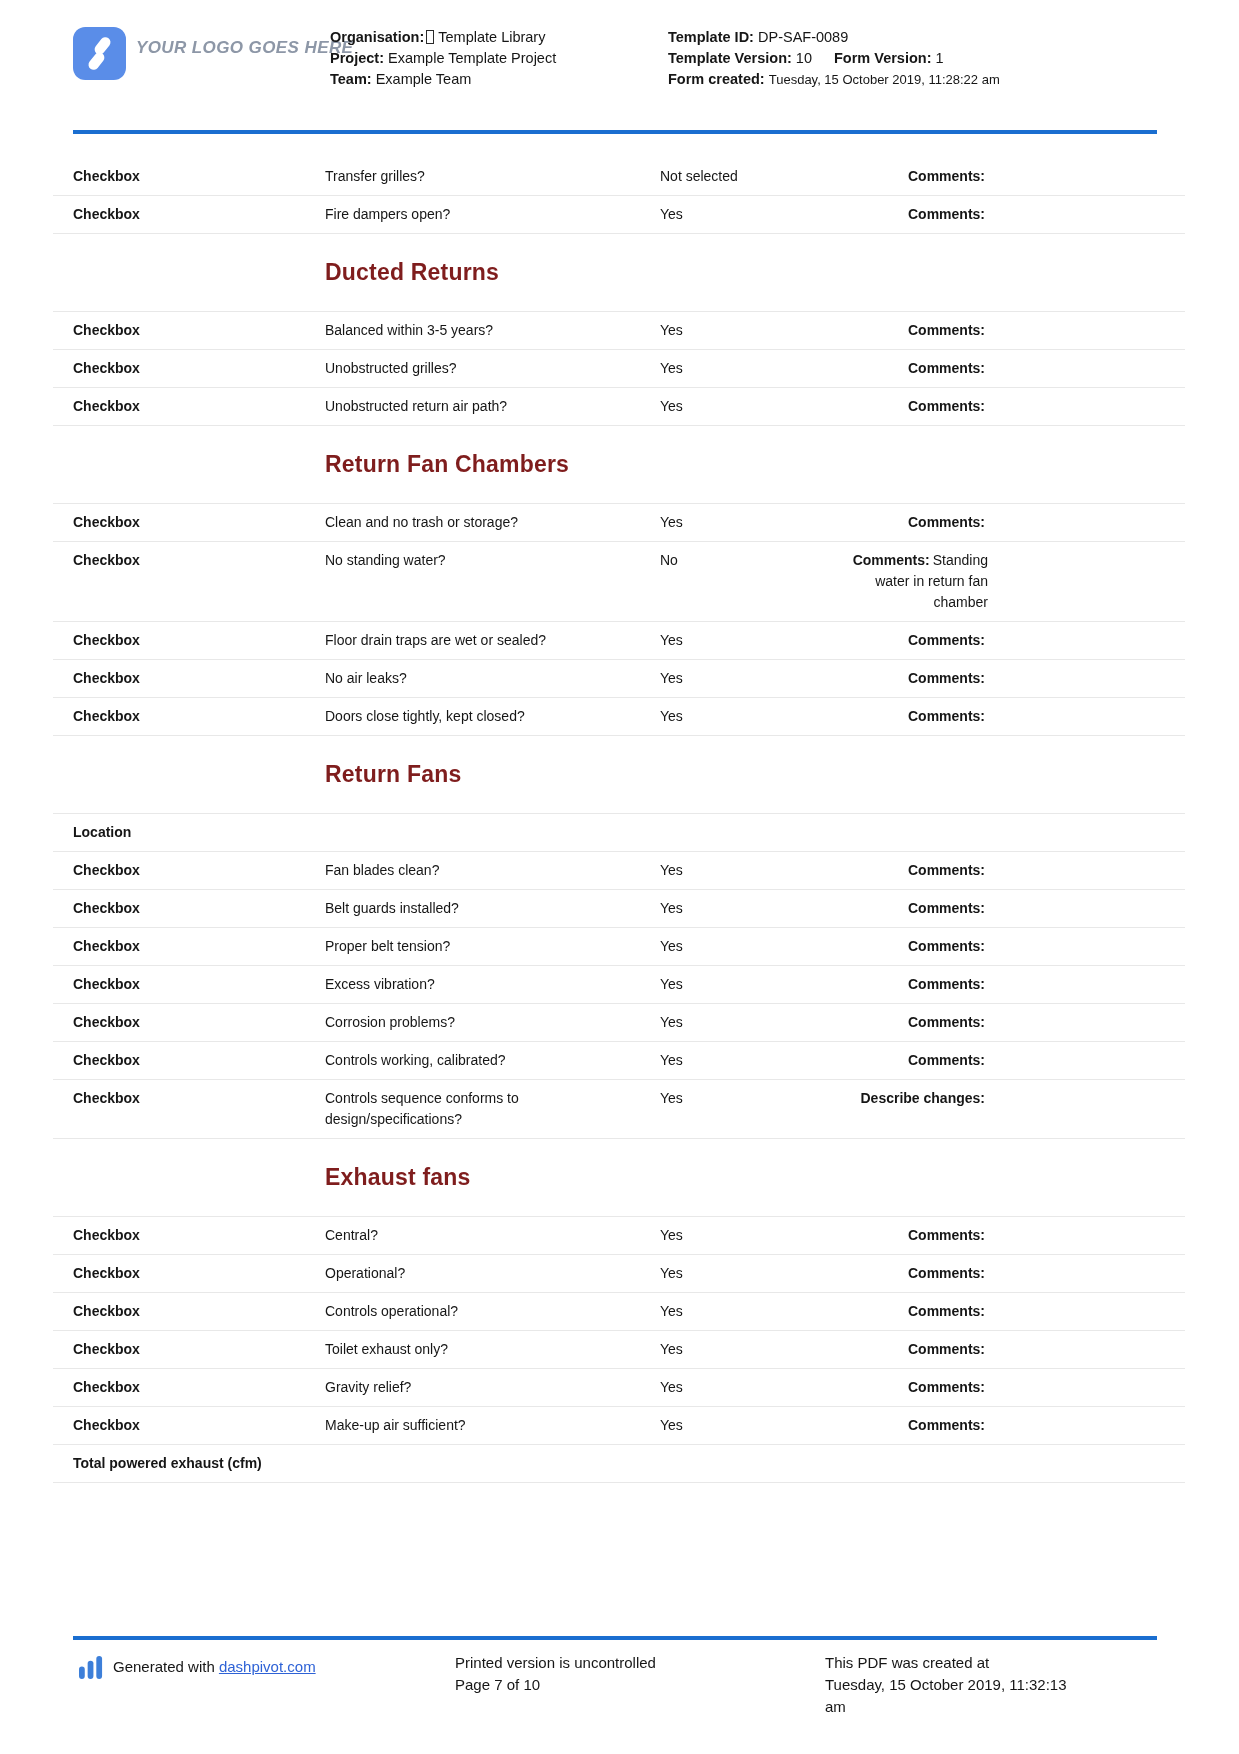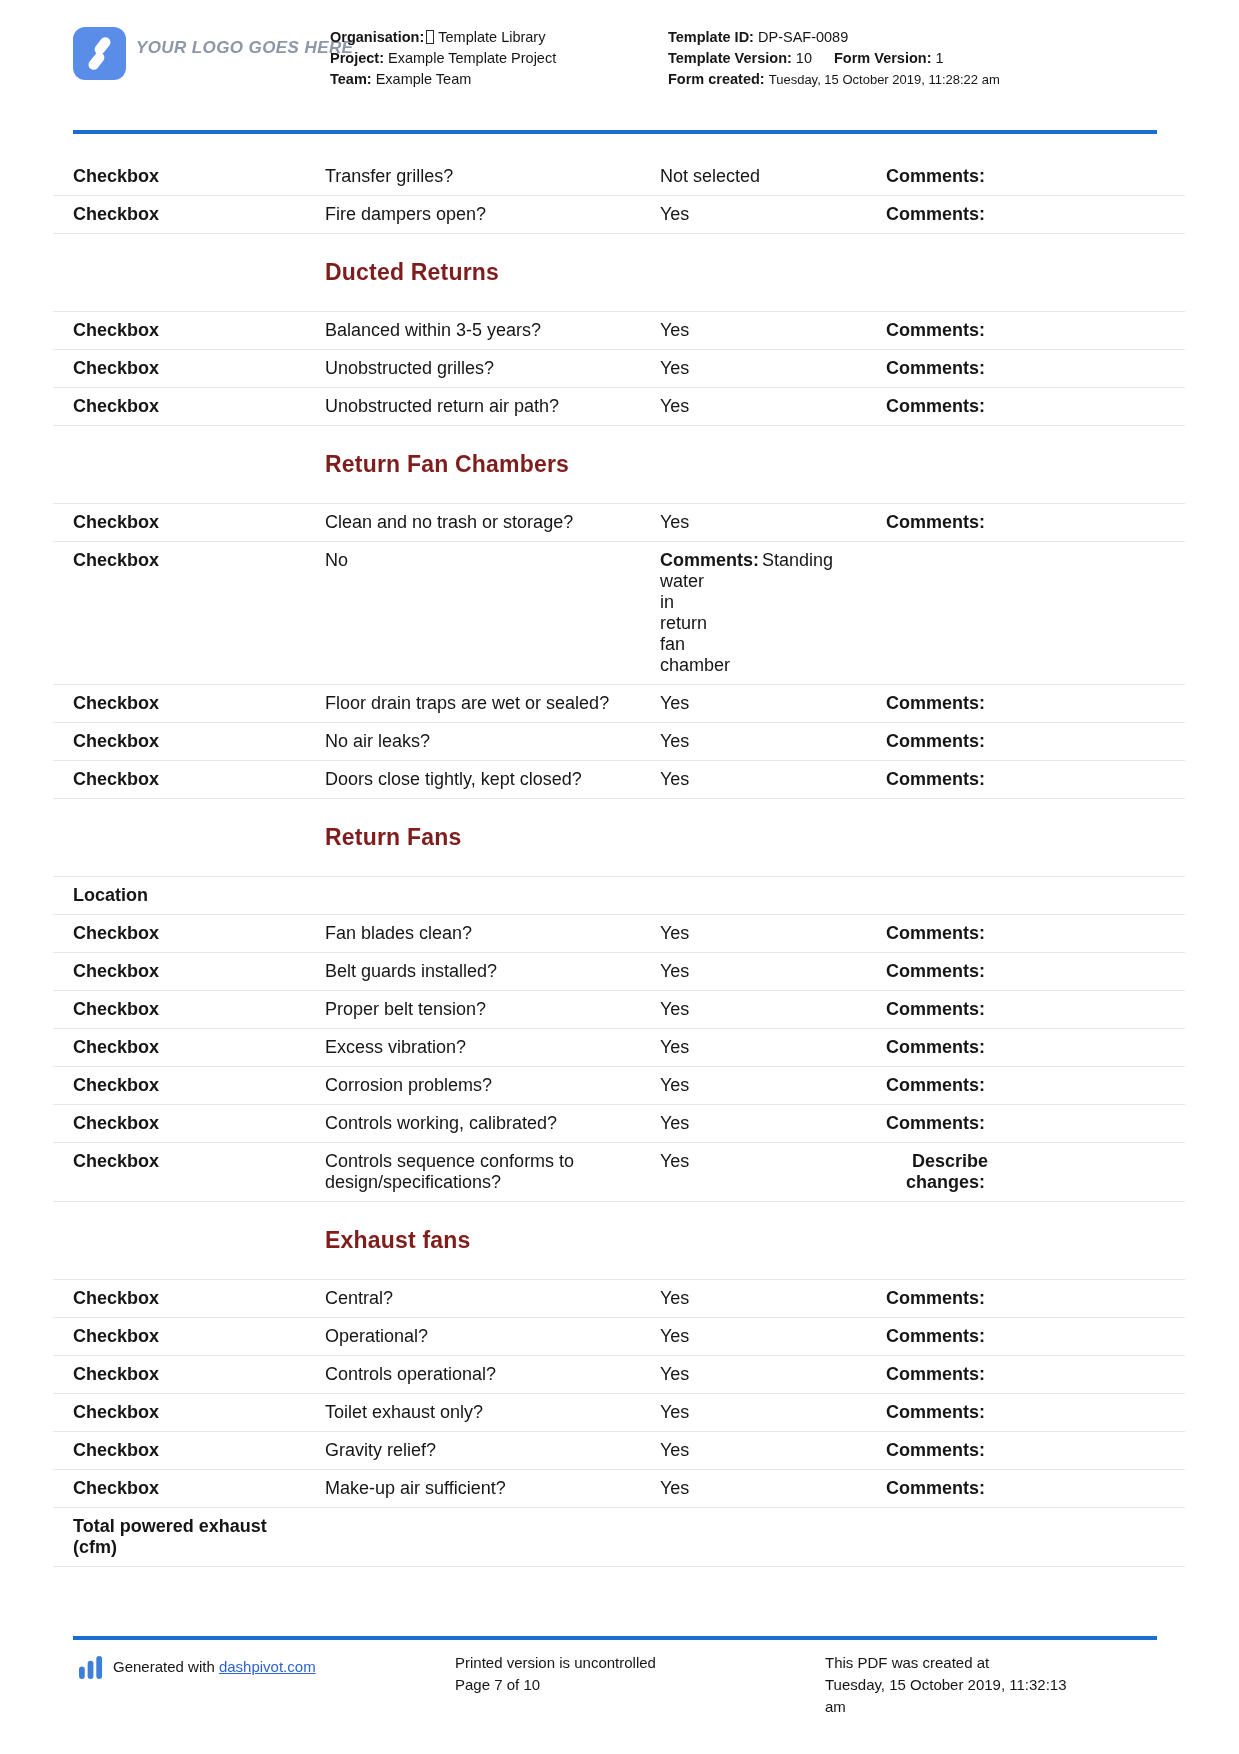--- a/index.html
+++ b/index.html
@@ -42,21 +42,21 @@
     margin: 25px 0 25px 272px;
     font-size: 23px; font-weight: 700; letter-spacing: 0.2px; color: #7f1d1d;
   }
   .tblock { border-top: 1px solid #e8e8e8; }
   .tblock.no-top { border-top: none; }
   .trow {
     display: grid;
     grid-template-columns: 272px 335px 168px 1fr;
     padding: 8px 0;
     border-bottom: 1px solid #e8e8e8;
-    font-size: 18px; line-height: 21px;
+    font-size: 14px; line-height: 21px;
   }
   .trow .c1 { font-weight: 700; padding-left: 20px; padding-right: 30px; }
   .trow .c2 { padding-right: 32px; }
   .trow .c3 { padding-right: 10px; }
   .trow .c4 { padding-right: 197px; text-align: right; }
   .trow .clabel { font-weight: 700; margin-right: 3px; }
 
   
   .footer-line {
     position: absolute; left: 73px; top: 1636px; width: 1084px; height: 4px;
@@ -136,20 +136,21 @@
       <div class="sec-heading">Return Fan Chambers</div>
       <div class="tblock">
         <div class="trow">
     <div class="c1">Checkbox</div>
     <div class="c2">Clean and no trash or storage?</div>
     <div class="c3">Yes</div>
     <div class="c4"><span class="clabel">Comments:</span><span class="cvalue"></span></div>
   </div>
         <div class="trow">
     <div class="c1">Checkbox</div>
+    <div class="c2">No standing water?</div>
     <div class="c3">No</div>
     <div class="c4"><span class="clabel">Comments:</span><span class="cvalue">Standing water in return fan chamber</span></div>
   </div>
         <div class="trow">
     <div class="c1">Checkbox</div>
     <div class="c2">Floor drain traps are wet or sealed?</div>
     <div class="c3">Yes</div>
     <div class="c4"><span class="clabel">Comments:</span><span class="cvalue"></span></div>
   </div>
         <div class="trow">

